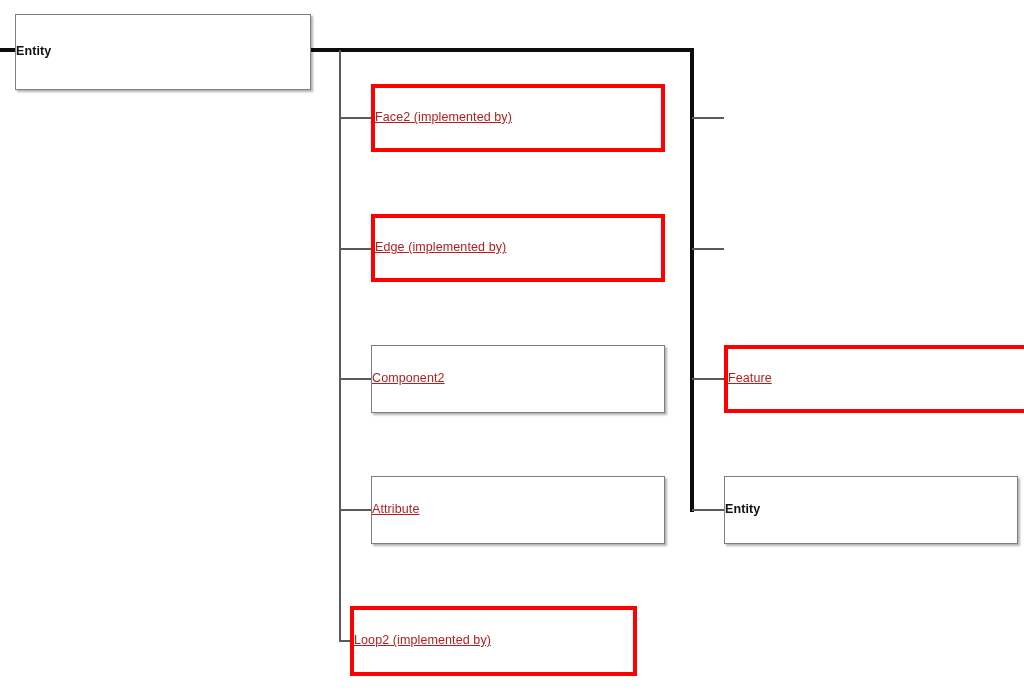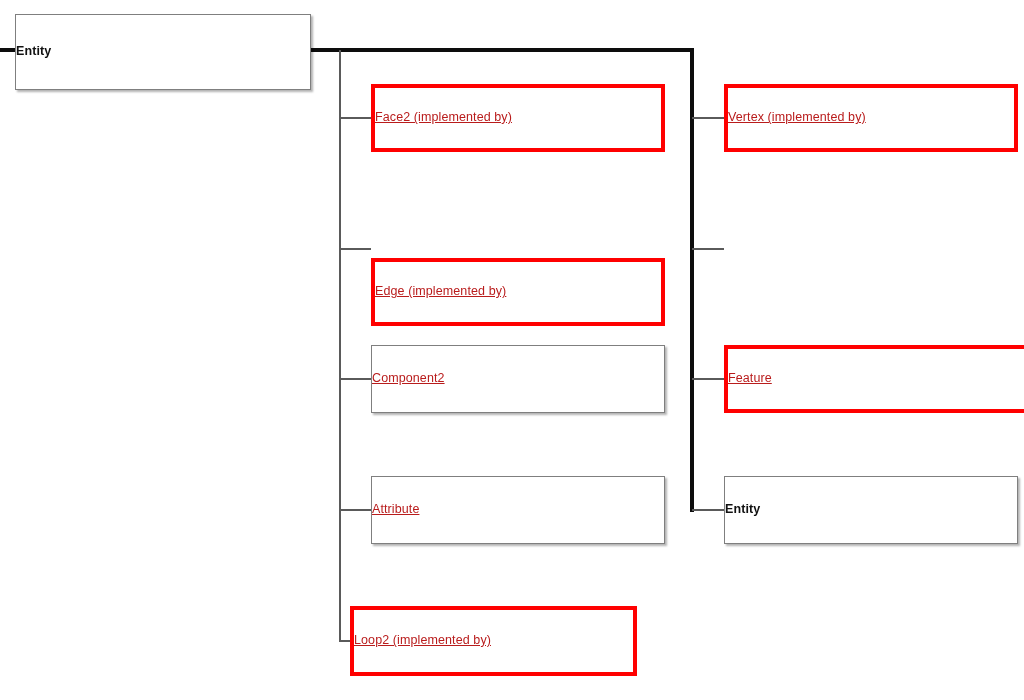--- a/index.html
+++ b/index.html
@@ -91,39 +91,36 @@
   <div class="conn conn-thin" style="left:692px; top:509px; width:32px; height:2px;"></div>
 
   <div class="node node-plain" style="left:15px; top:14px; width:296px; height:76px;">
     <span class="label label-strong">Entity</span>
   </div>
 
   <div class="node node-highlight" style="left:371px; top:84px; width:294px; height:68px;">
     <span class="label label-link">Face2 (implemented by)</span>
   </div>
 
-  <div class="node node-highlight" style="left:371px; top:214px; width:294px; height:68px;margin-top:44px;">
+  <div class="node node-highlight" style="left:371px; top:214px; width:294px; height:68px;">
     <span class="label label-link">Edge (implemented by)</span>
   </div>
 
   <div class="node node-plain" style="left:371px; top:345px; width:294px; height:68px;">
     <span class="label label-link">Component2</span>
   </div>
 
   <div class="node node-plain" style="left:371px; top:476px; width:294px; height:68px;">
     <span class="label label-link">Attribute</span>
   </div>
 
   <div class="node node-highlight" style="left:350px; top:606px; width:287px; height:70px;">
     <span class="label label-link">Loop2 (implemented by)</span>
   </div>
 
-  <div class="node node-highlight" style="left:724px; top:84px; width:294px; height:68px;">
-    <span class="label label-link">Vertex (implemented by)</span>
-  </div>
 
 
   <div class="node node-highlight" style="left:724px; top:345px; width:345px; height:68px;">
     <span class="label label-link">Feature</span>
   </div>
 
   <div class="node node-plain" style="left:724px; top:476px; width:294px; height:68px;">
     <span class="label label-strong">Entity</span>
   </div>
 

